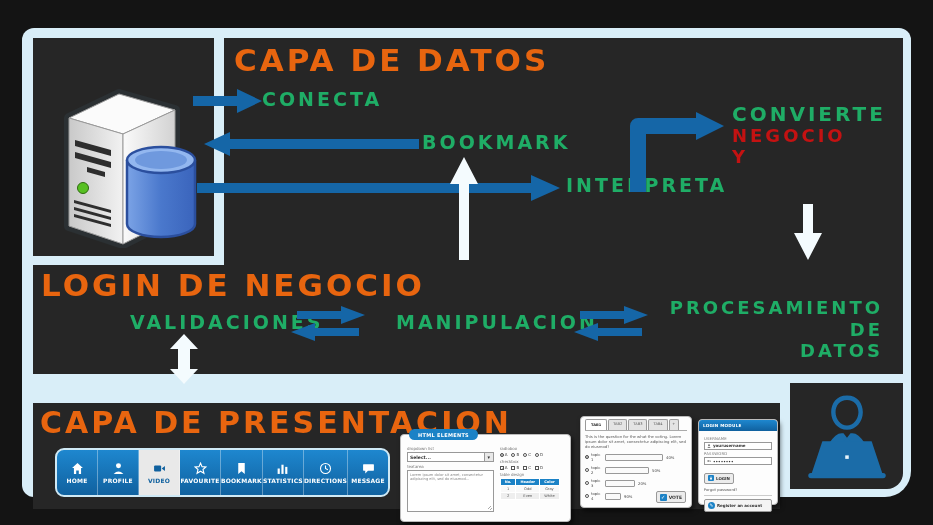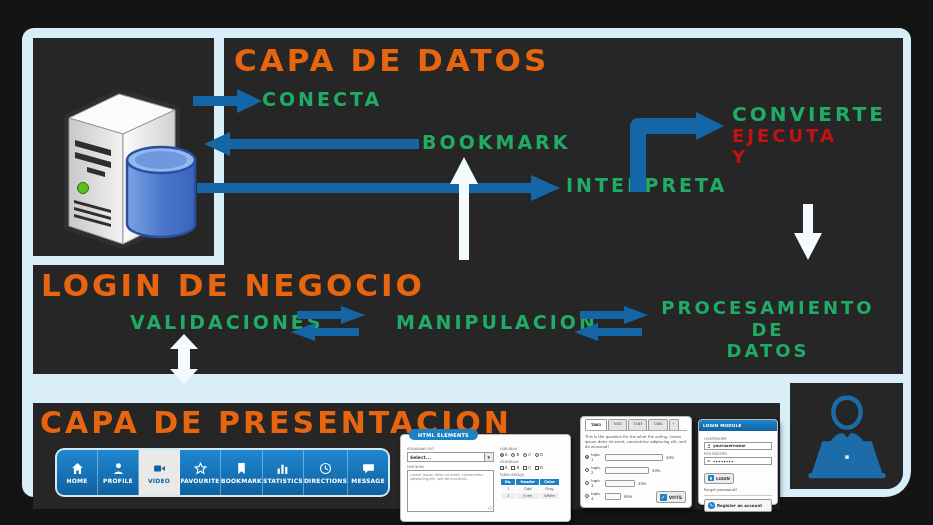--- a/index.html
+++ b/index.html
@@ -147,30 +147,30 @@
     </svg>
   </div>
 
   <div class="panel data-panel">
     <div class="layer-title" style="left:10px;top:4px;">CAPA DE DATOS</div>
     <div class="glabel" style="left:38px;top:50px;">CONECTA</div>
     <div class="glabel" style="left:198px;top:93px;">BOOKMARK</div>
     <div class="glabel" style="left:342px;top:136px;">INTERPRETA</div>
     <div class="convert-stack">
       <div class="glabel2">CONVIERTE</div>
-      <div class="rlabel">EJECUTA</div>
+      <div class="rlabel">NEGOCIO</div>
       <div class="rlabel">Y</div>
     </div>
   </div>
 
   <div class="panel negocio-panel">
     <div class="layer-title" style="left:8px;top:2px;">LOGIN DE NEGOCIO</div>
     <div class="glabel" style="left:77px;top:46px;margin-left:20px;">VALIDACIONES</div>
     <div class="glabel" style="left:363px;top:46px;">MANIPULACION</div>
-    <div class="glabel" style="left:620px;top:32px;width:230px;text-align:center;white-space:normal;font-size:18px;line-height:1.2;">
+    <div class="glabel" style="left:620px;top:32px;width:230px;text-align:right;white-space:normal;font-size:18px;line-height:1.2;">
       <span>PROCESAMIENTO DE</span><br>
       <span>DATOS</span>
     </div>
   </div>
 
   <div class="panel pres-panel">
     <div class="layer-title" style="left:7px;top:2px;font-size:30px;">CAPA DE PRESENTACION</div>
 
     <div class="navbar">
       <div class="nav-item">

